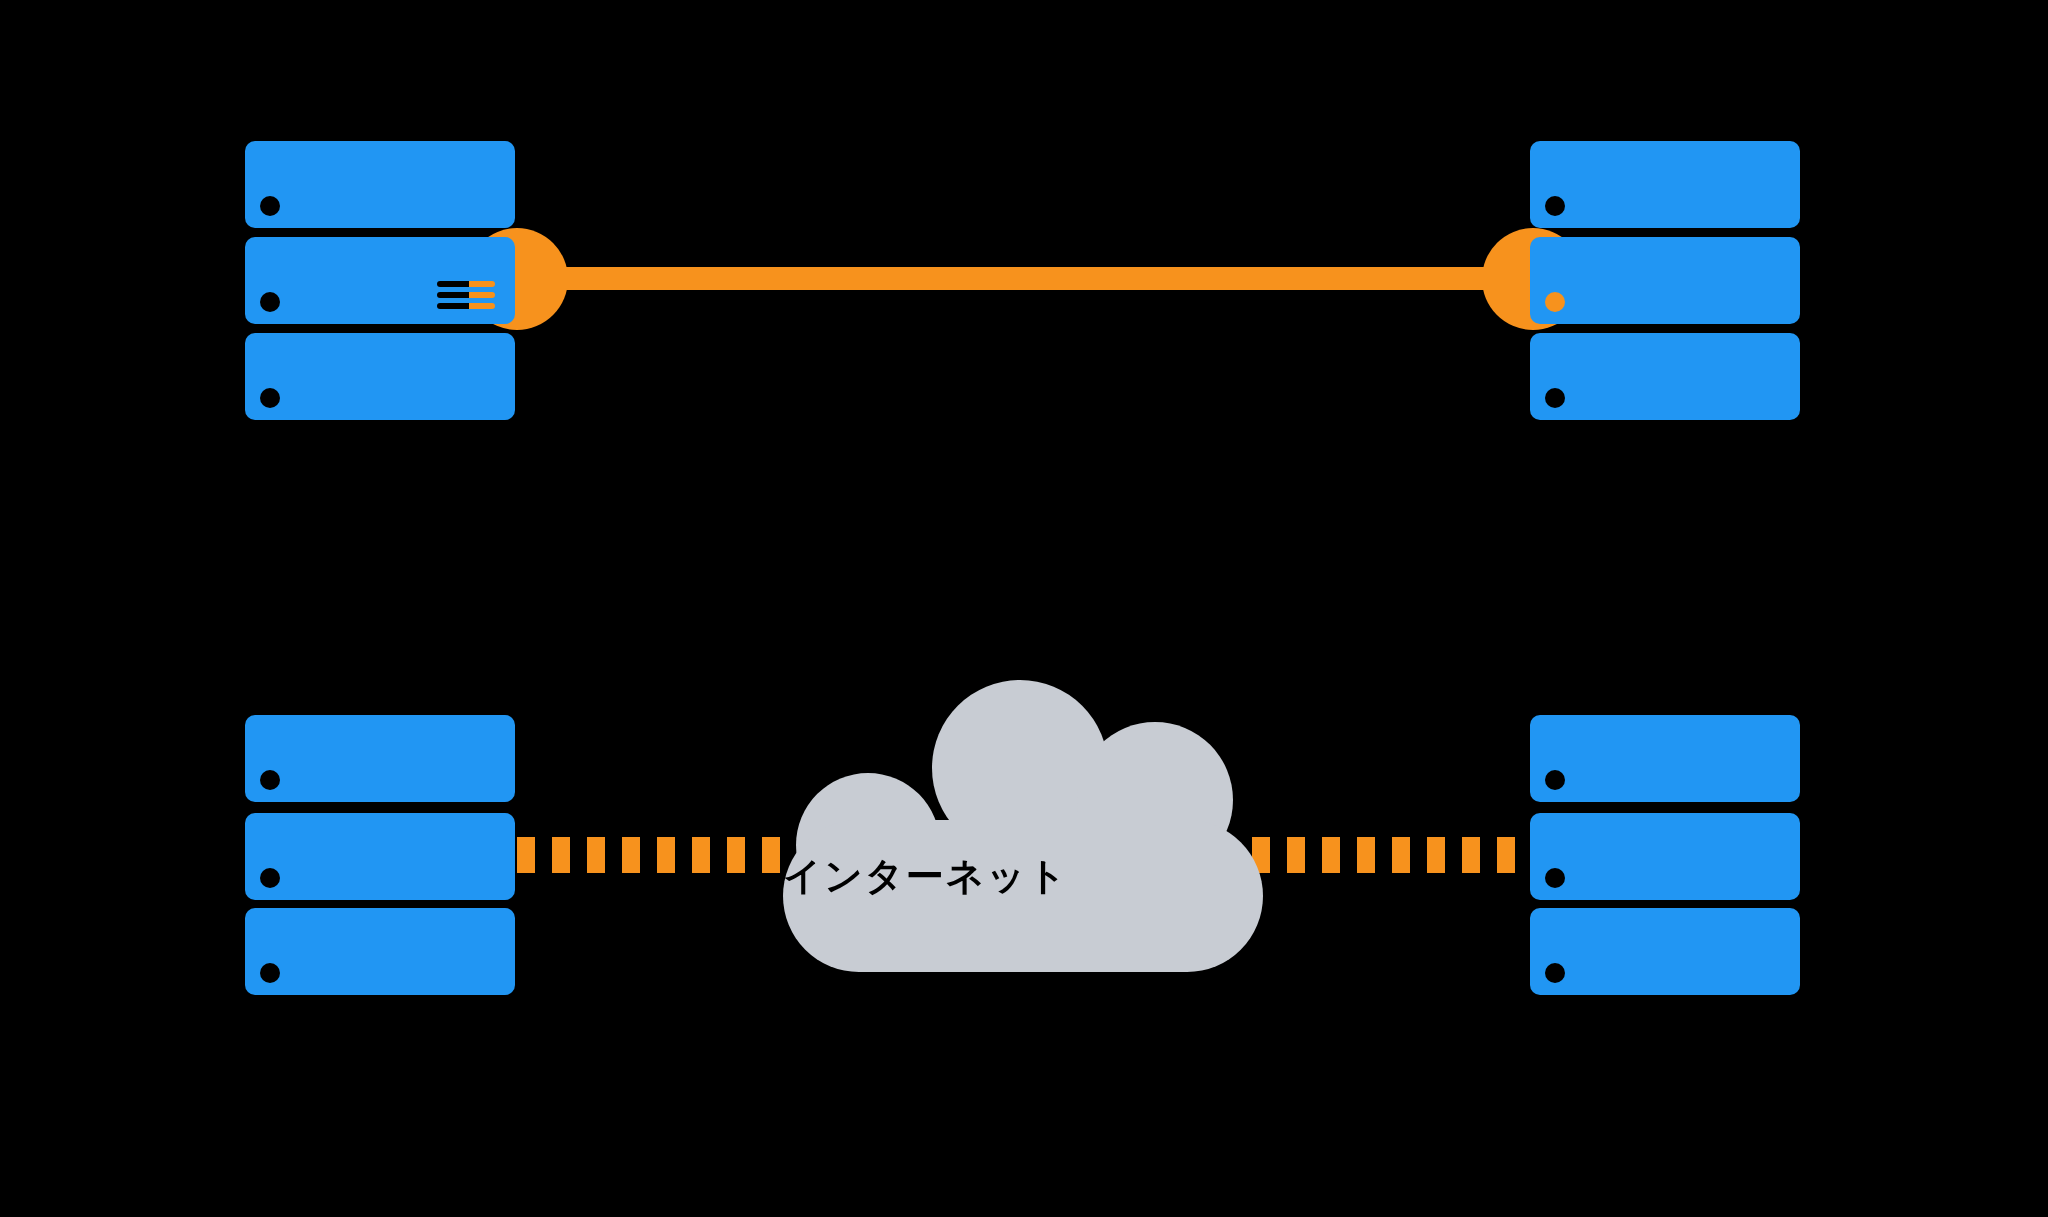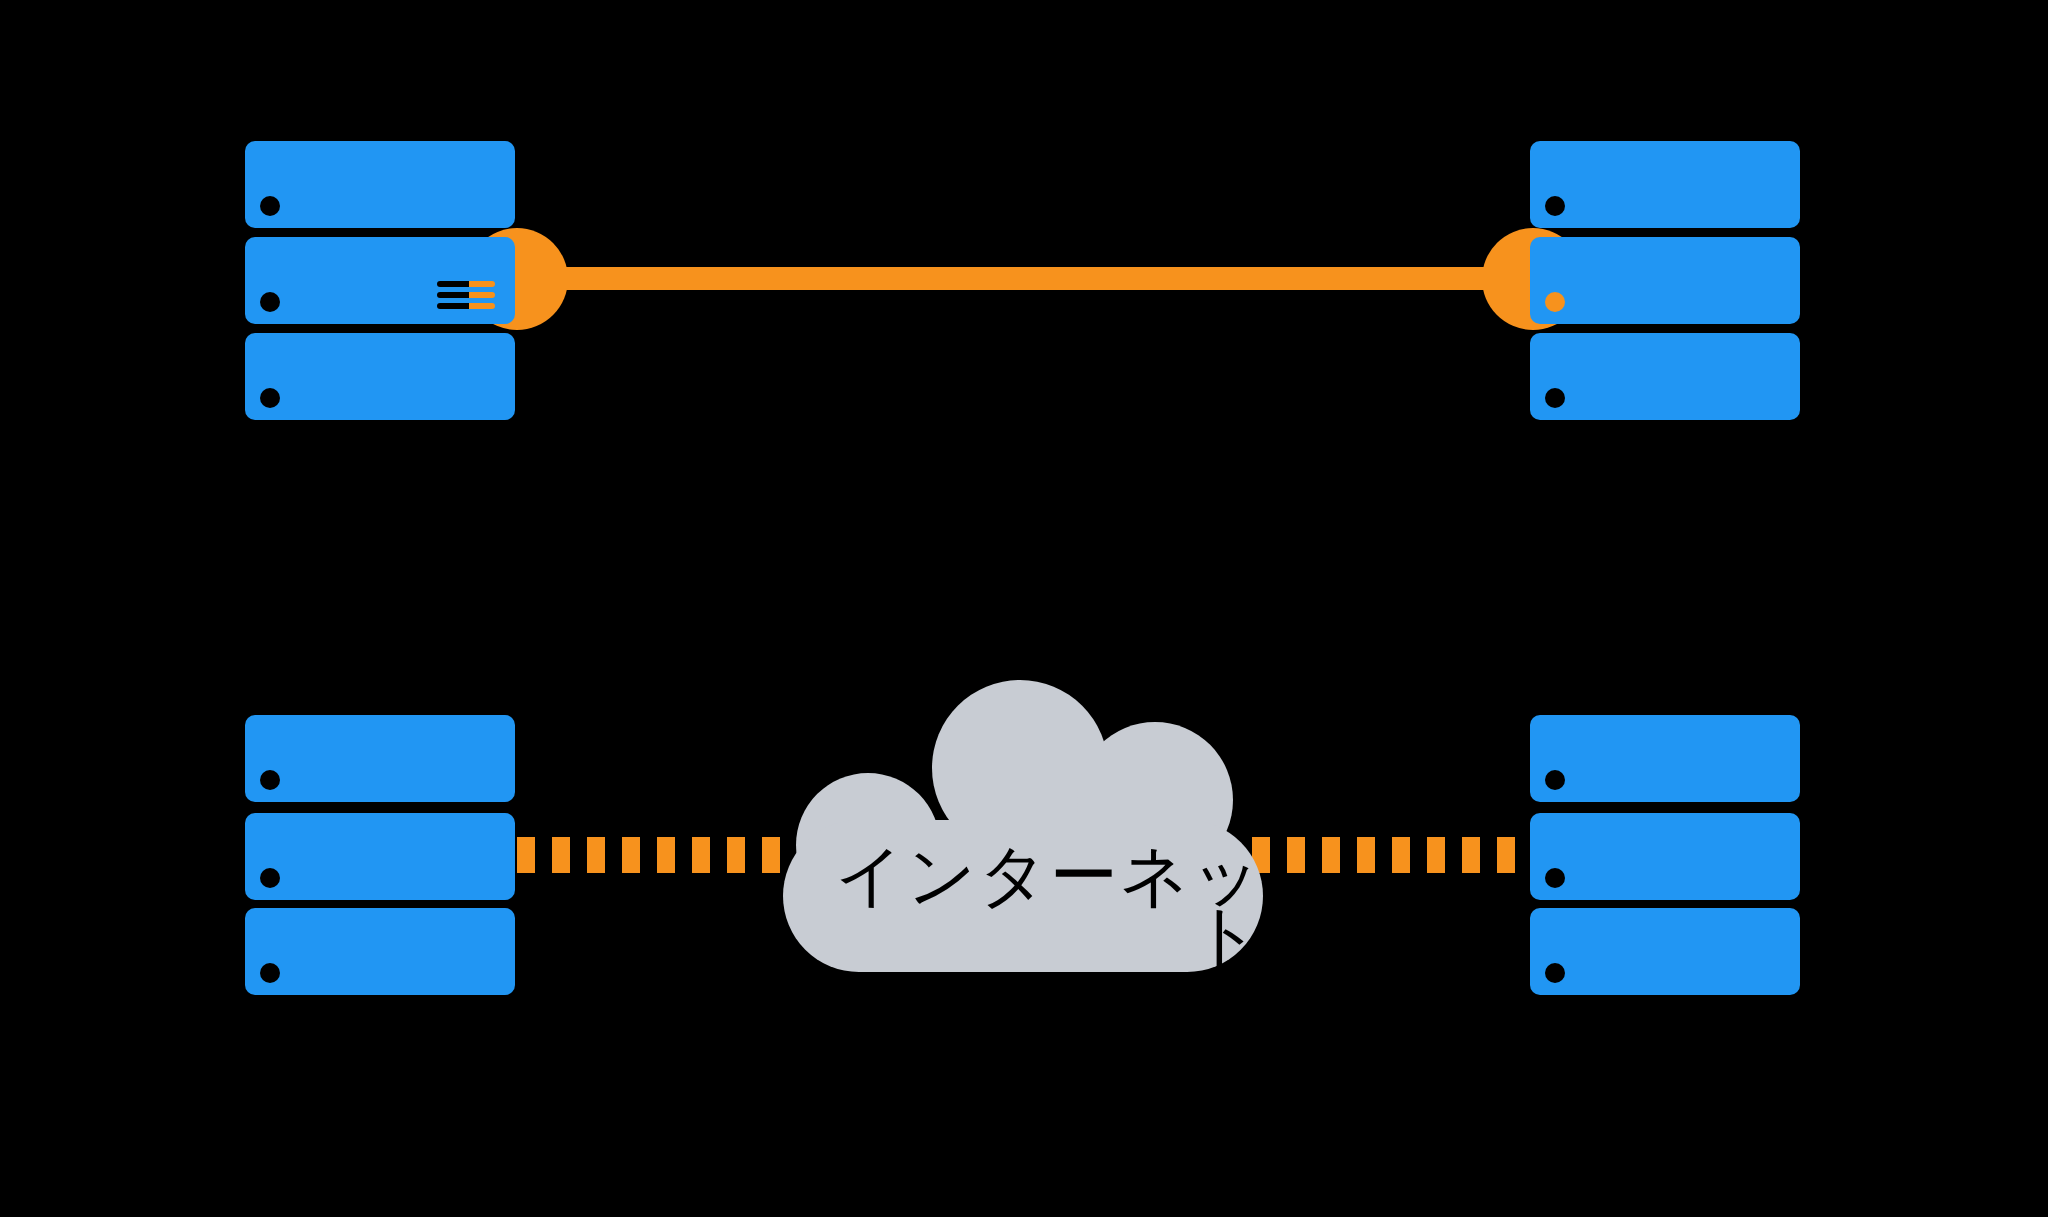--- a/index.html
+++ b/index.html
@@ -98,24 +98,24 @@
   .lobe-left  { left: 796px;  top: 773px; width: 144px; height: 144px; }
   .lobe-top   { left: 932px;  top: 680px; width: 176px; height: 176px; }
   .lobe-right { left: 1077px; top: 722px; width: 156px; height: 156px; }
   .cloud-body { left: 783px;  top: 820px; width: 480px; height: 152px; border-radius: 76px; }
 
   .cloud-label {
     position: absolute;
     left: 783px;
     top: 846px;
     width: 480px;
-    text-align: right;
-    font-size: 68px;
+    text-align: left;
+    font-size: 38px;
     line-height: 60px;
-    font-weight: normal;
+    font-weight: bold;
     letter-spacing: 2px;
     color: var(--ink, #000);
     z-index: 3;
   }
 </style>
 </head>
 <body>
 
 <div class="stage">
 

